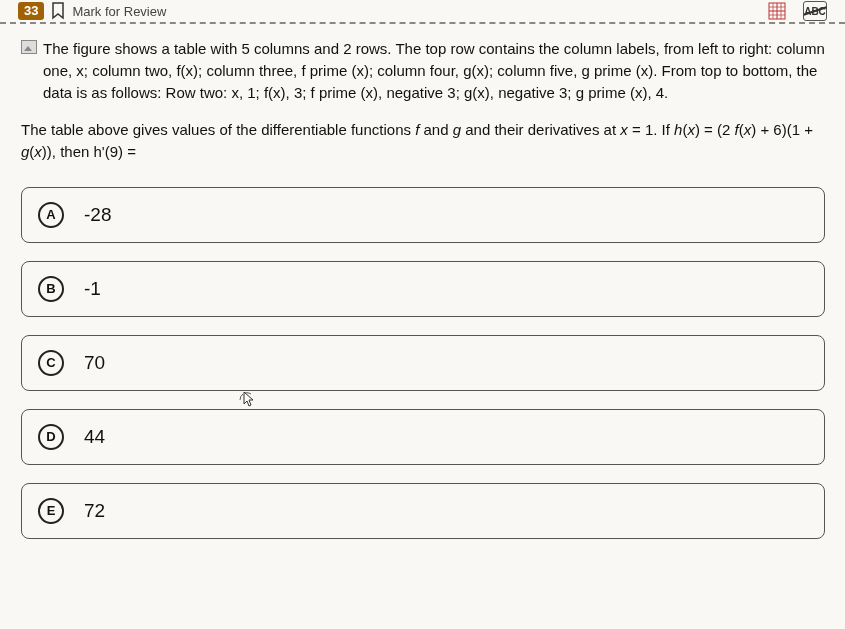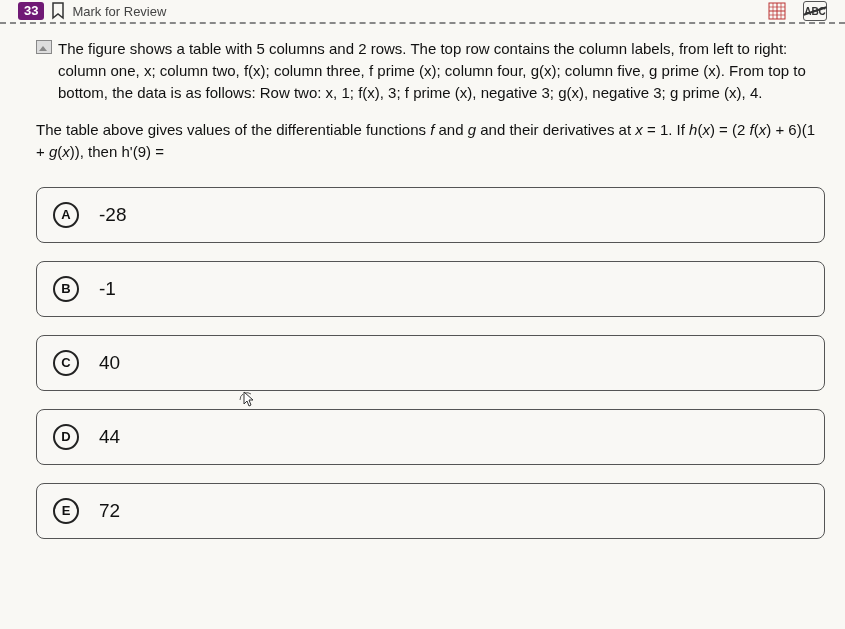--- a/index.html
+++ b/index.html
@@ -22,21 +22,21 @@
       padding: 0 18px;
       height: 24px;
       border-bottom: 2px dashed #888;
     }
     .header-left {
       display: flex;
       align-items: center;
       gap: 6px;
     }
     .qnum-box {
-      background: #701a75;
+      background: #a16207;
       color: #fff;
       font-weight: bold;
       font-size: 13px;
       padding: 1px 6px;
       border-radius: 3px;
       line-height: 16px;
     }
     .bookmark-icon svg {
       display: block;
     }
@@ -67,21 +67,21 @@
       padding: 0 2px;
     }
     .abc-strike {
       position: absolute;
       width: 110%;
       height: 1.5px;
       background: #333;
       transform: rotate(-18deg);
     }
     .content {
-      padding: 14px 20px 10px 36px;
+      padding: 14px 20px 10px 21px;
     }
     .figure-desc {
       display: flex;
       align-items: flex-start;
       gap: 2px;
       margin-bottom: 16px;
     }
     .img-placeholder {
       flex-shrink: 0;
       width: 16px;
@@ -197,21 +197,21 @@
     <div class="option">
       <span class="option-letter">A</span>
       <span class="option-text">-28</span>
     </div>
     <div class="option">
       <span class="option-letter">B</span>
       <span class="option-text">-1</span>
     </div>
     <div class="option">
       <span class="option-letter">C</span>
-      <span class="option-text">40</span>
+      <span class="option-text">70</span>
     </div>
     <div class="option">
       <span class="option-letter">D</span>
       <span class="option-text">44</span>
     </div>
     <div class="option">
       <span class="option-letter">E</span>
       <span class="option-text">72</span>
     </div>
   </div>

